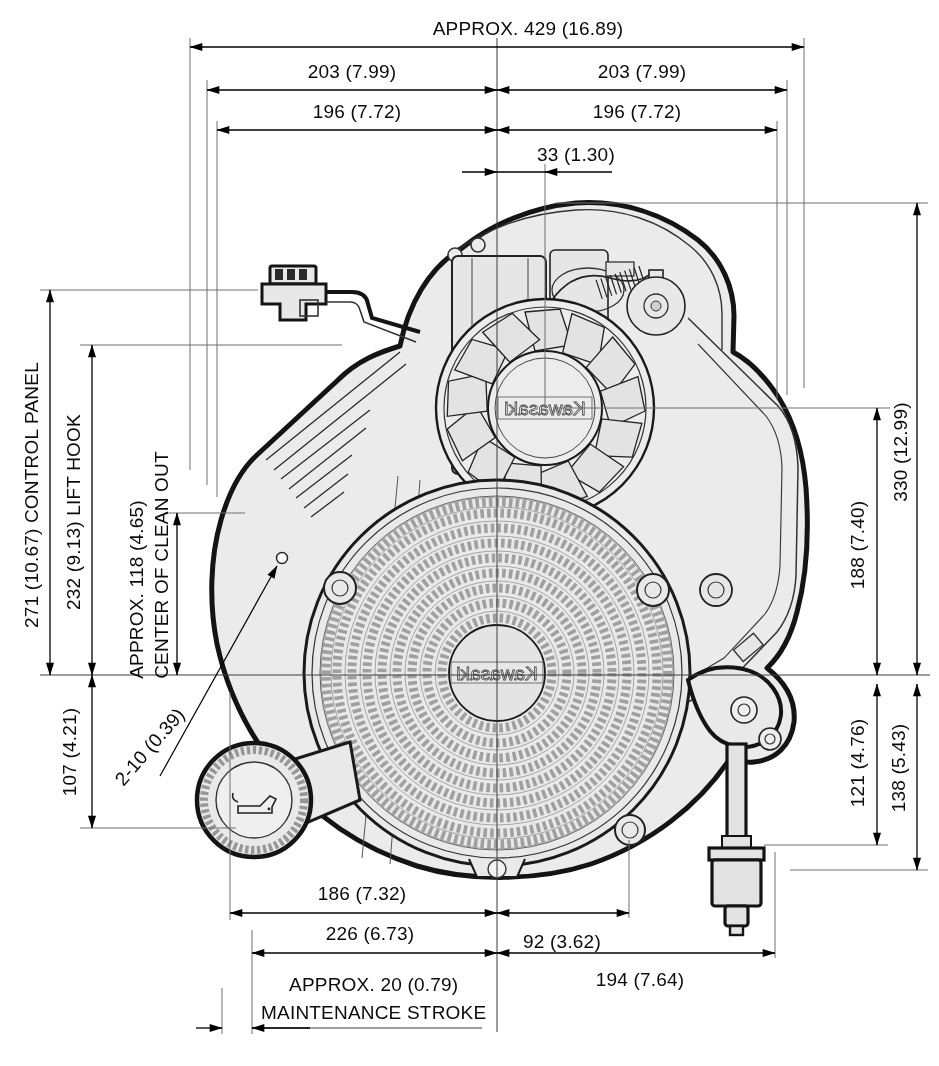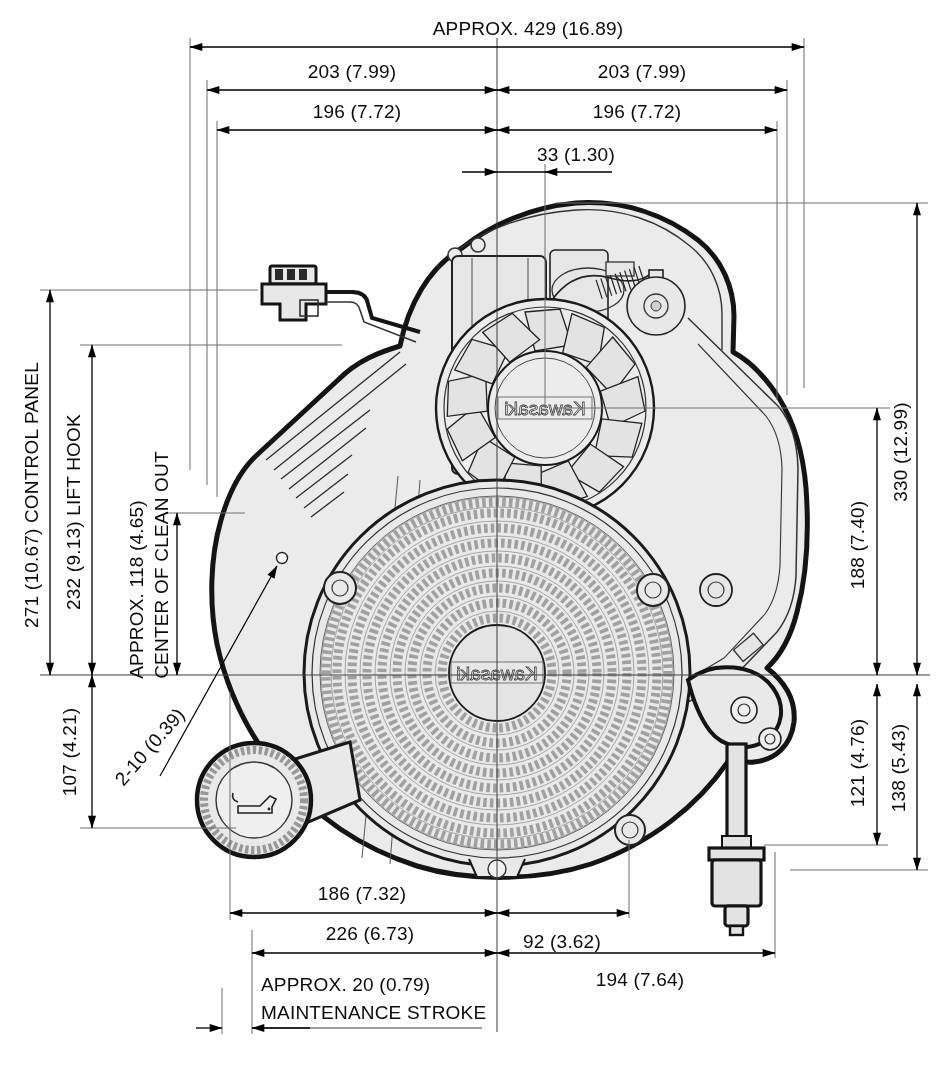--- a/index.html
+++ b/index.html
@@ -279,18 +279,18 @@
 
   <div class="dim v" style="left:901px;top:452px;">330 (12.99)</div>
   <div class="dim v" style="left:858px;top:545px;">188 (7.40)</div>
   <div class="dim v" style="left:858px;top:763px;">121 (4.76)</div>
   <div class="dim v" style="left:899px;top:768px;">138 (5.43)</div>
 
   <div class="dim" style="left:362px;top:894px;text-align:center;">186 (7.32)</div>
   <div class="dim" style="left:562px;top:942px;">92 (3.62)</div>
   <div class="dim" style="left:370px;top:934px;">226 (6.73)</div>
   <div class="dim" style="left:640px;top:980px;">194 (7.64)</div>
-  <div class="dim tl" style="left:261px;top:971px;">
+  <div class="dim tl" style="left:261px;top:971px;text-align:center;">
     <span>APPROX. 20 (0.79)</span><br>
     <span>MAINTENANCE STROKE</span>
   </div>
 
 </div>
 
 </body></html>

